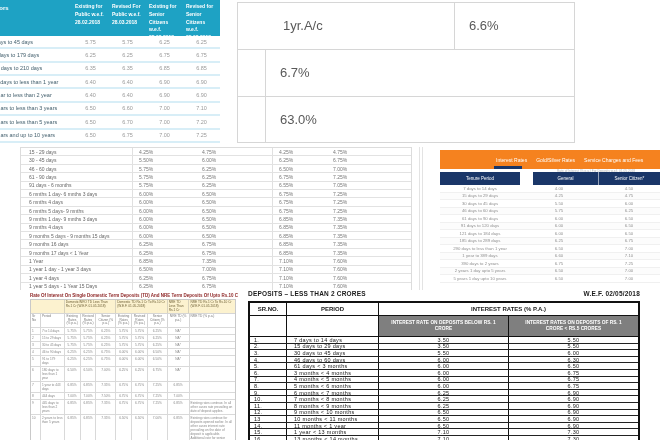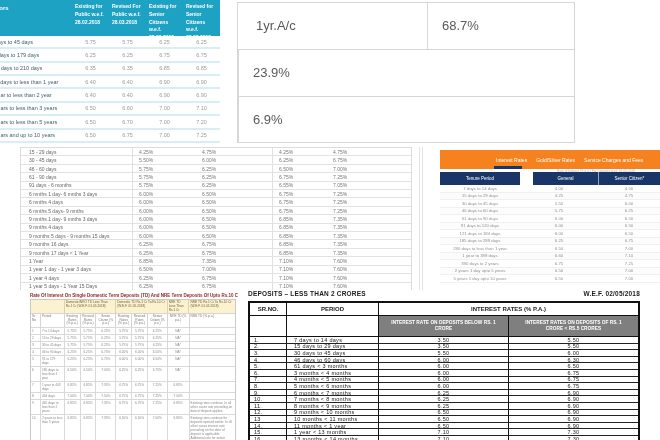--- a/index.html
+++ b/index.html
@@ -13,21 +13,21 @@
   .tblA-hdr > div { font-size:5px; font-weight:bold; line-height:1.55; padding:3px 3px; }
   .tblA-hc0 { width:86px; font-size:6px !important; padding-top:4px !important; }
   .tblA-hc  { width:37px; }
   .tblA-row { display:flex; height:13.37px; align-items:center; border-bottom:2px solid #d8eef7; }
   .tblA-c0 { width:86px; font-size:5.5px; color:#44606e; padding-left:4px; }
   .tblA-c  { width:37px; font-size:5.5px; color:#9b9b9b; text-align:center; }
 
   
   .tblB { position:absolute; left:237px; top:2px; width:338px; border-top:1px solid #d6d6d6; }
   .tblB-row { display:flex; height:46.8px; align-items:center; border-bottom:1px solid #d6d6d6;
-              border-left:1px solid #d6d6d6; border-right:1px solid #d6d6d6; color:#595959; font-size:13px; }
+              border-left:1px solid #d6d6d6; border-right:1px solid #d6d6d6; color:#595959; font-size:13px;padding-left:27px; }
   .tblB-c0 { width:189px; padding-left:18px; }
   .tblB-c1 { flex:1; border-left:1px solid #d6d6d6; padding-left:14px; align-self:stretch; display:flex; align-items:center; }
 
   
   .tblC { position:absolute; left:20px; top:147px; width:392px; height:143px; overflow:hidden;
           border:1px solid #dcdcdc; border-bottom:none; }
   .tblC-row { display:flex; height:8.41px; align-items:center; border-bottom:1px solid #e2e2e2;
               font-size:5px; color:#777; }
   .tblC-c0 { width:112px; border-right:1px solid #e0e0e0; align-self:stretch; display:flex; align-items:center;
              padding-left:8px; color:#666; }
@@ -171,29 +171,29 @@
           <div class="tblA-c">7.00</div>
           <div class="tblA-c">7.25</div>
         </div>
       </div>
   </div>
 
   <div class="tblB">
 
       <div class="tblB-row">
         <div class="tblB-c0">1yr.A/c</div>
-        <div class="tblB-c1">68.7%</div>
+        <div class="tblB-c1">6.6%</div>
       </div>
 
       <div class="tblB-row">
-        <div class="tblB-c1">23.9%</div>
+        <div class="tblB-c1">6.7%</div>
       </div>
 
       <div class="tblB-row">
-        <div class="tblB-c1">6.9%</div>
+        <div class="tblB-c1">63.0%</div>
       </div>
     </div>
 
   <div class="tblC">
 
       <div class="tblC-row">
         <div class="tblC-c0">15 - 29 days</div>
         <div class="tblC-c1">4.25%</div>
         <div class="tblC-c2">4.75%</div>
         <div class="tblC-c3">4.25%</div>

